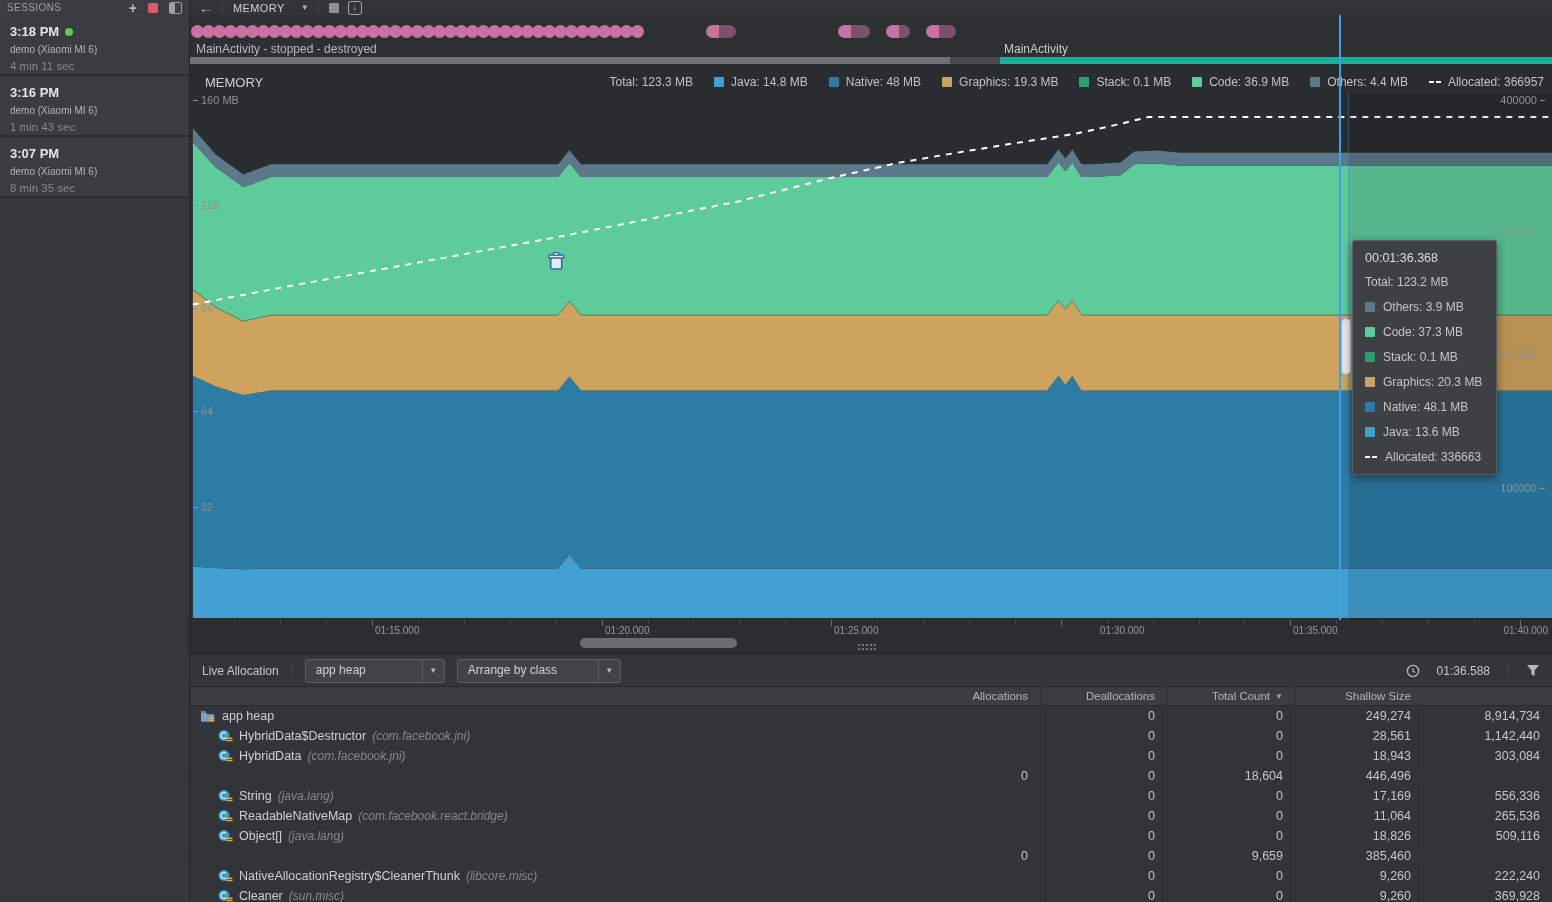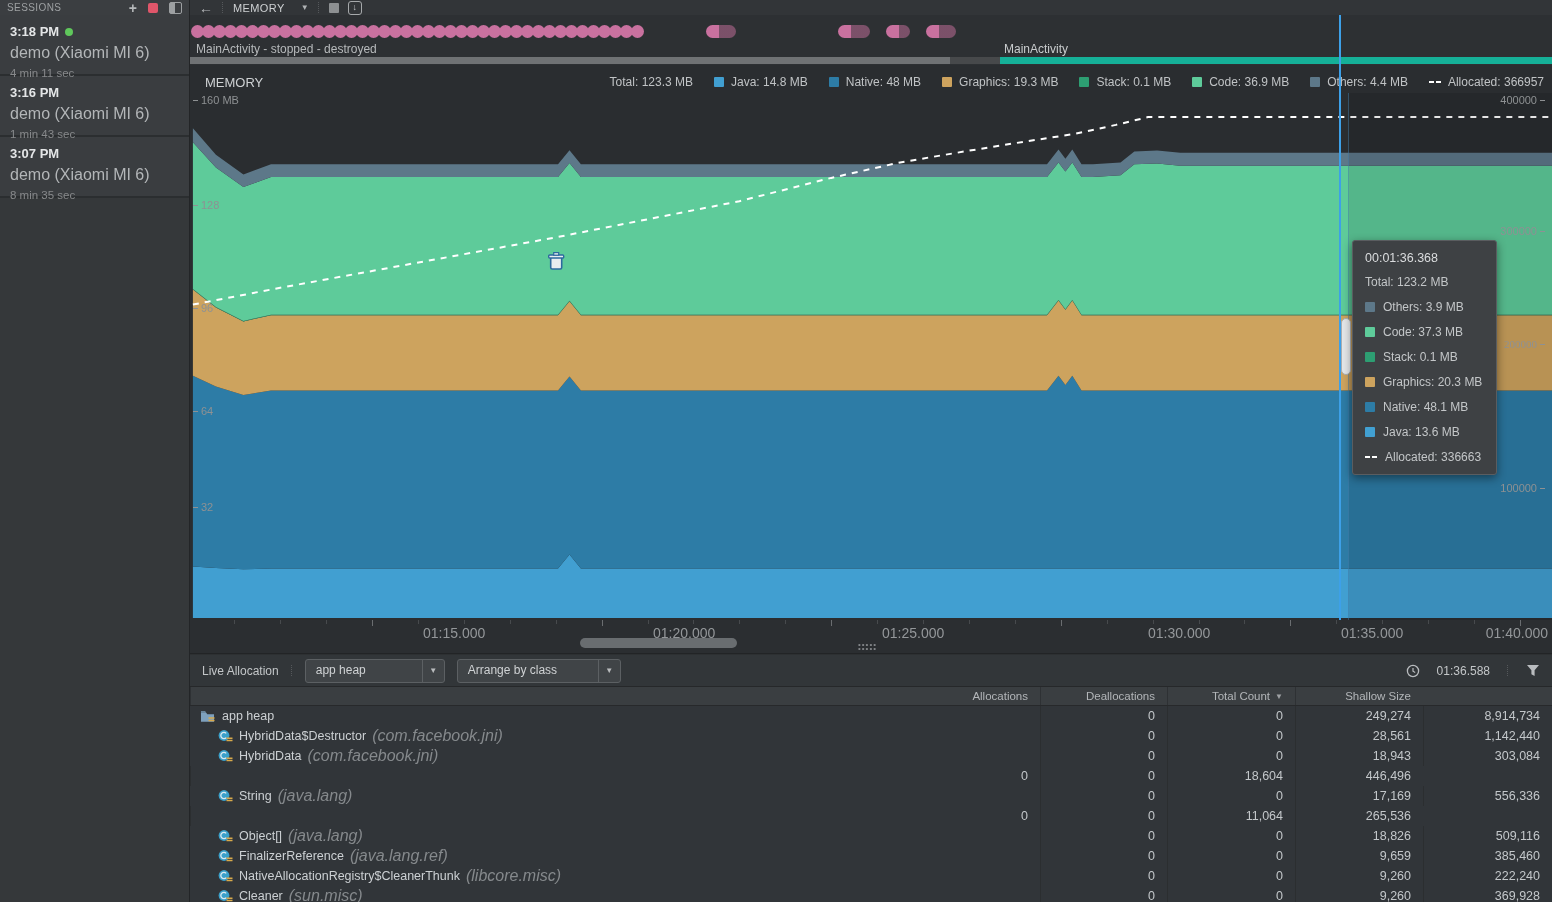--- a/index.html
+++ b/index.html
@@ -9,21 +9,21 @@
   #sessions-panel{position:absolute;left:0;top:0;width:190px;height:902px;background:#35383a;border-right:1px solid #232527;box-sizing:border-box;}
   #sessions-header{position:absolute;top:0;left:0;right:0;height:15px;background:#3b3e41;display:flex;align-items:center;padding:0 7px;box-sizing:border-box;}
   #sessions-title{font-size:10px;color:#9da0a2;letter-spacing:.4px;}
   #sessions-header .hicons{margin-left:auto;display:flex;align-items:center;gap:11px;}
   .plus-icon{font-size:14px;line-height:10px;color:#b6b9bb;font-weight:700;cursor:default;}
   .stop-swatch{width:10px;height:10px;border-radius:2px;background:#e0566a;}
   .pane-icon{width:11px;height:10px;border:1px solid #9da0a2;border-radius:2px;background:linear-gradient(90deg,#9da0a2 0 45%,transparent 45%);}
   .session-item{padding:9px 10px 0;height:50px;background:#3a3d40;border-bottom:2px solid #2b2e30;cursor:default;}
   .session-time{font-size:13px;color:#e4e6e7;font-weight:700;display:flex;align-items:center;}
   .live-dot{display:inline-block;width:8px;height:8px;border-radius:50%;background:#5fc75b;margin-left:6px;}
-  .session-device{font-size:16px;color:#b3b6b8;margin-top:5px;}
+  .session-device{font-size:10px;color:#b3b6b8;margin-top:5px;}
   .session-duration{font-size:11.5px;color:#87898b;margin-top:5px;}
 
   
   #main-toolbar{position:absolute;left:190px;top:0;width:1362px;height:15px;background:#323538;display:flex;align-items:center;gap:9px;padding:0 9px;box-sizing:border-box;}
   .back-icon{font-size:14px;line-height:12px;color:#b6b9bb;}
   .tsep{width:1px;height:11px;border-left:1px dotted #55585b;}
   #profiler-select{display:flex;align-items:center;gap:16px;}
   #profiler-label{font-size:11px;color:#ced1d3;letter-spacing:.4px;}
   .caret{font-size:8px;color:#b0b3b5;}
   .gc-square{width:10px;height:10px;background:#8d9092;border-radius:1px;}
@@ -59,21 +59,21 @@
   #chart-tooltip{position:absolute;left:1352px;top:240px;width:145px;background:#3e4144;border:1px solid #5a5d60;border-radius:3px;padding:10px 12px;box-sizing:border-box;box-shadow:0 3px 10px rgba(0,0,0,.45);z-index:7;}
   #tooltip-time{font-size:12.5px;color:#dadcde;}
   #tooltip-total{font-size:12px;color:#c3c6c8;margin-top:10px;}
   .tt-row{display:flex;align-items:center;margin-top:11px;font-size:12px;color:#c3c6c8;}
   .tt-sw{width:10px;height:10px;border-radius:1px;margin-right:8px;flex:none;}
   .tt-dash{display:flex;gap:2px;margin-right:8px;flex:none;}
 
   
   #time-axis{position:absolute;left:190px;top:620px;width:1362px;height:34px;background:#2b2e31;border-bottom:1px solid #222426;box-sizing:border-box;}
   .tick{position:absolute;top:0;width:1px;}
-  .tick-label{position:absolute;top:5px;font-size:14px;color:#94979a;white-space:nowrap;margin-left:48px;}
+  .tick-label{position:absolute;top:5px;font-size:10px;color:#94979a;white-space:nowrap;}
   #scroll-thumb{position:absolute;left:390px;top:18px;width:157px;height:10px;border-radius:5px;background:#696d70;}
   #grip{position:absolute;left:668px;top:23px;font-size:8px;line-height:4px;color:#84878a;letter-spacing:1px;}
 
   
   #alloc-toolbar{position:absolute;left:190px;top:655px;width:1362px;height:32px;background:#323639;display:flex;align-items:center;gap:12px;padding:0 12px;box-sizing:border-box;border-bottom:1px solid #26282a;}
   #live-label{font-size:12px;color:#c3c6c8;}
   .combo{display:flex;align-items:stretch;height:22px;background:#404447;border:1px solid #5c6063;border-radius:3px;font-size:12px;color:#cfd2d4;cursor:default;}
   .combo-label{padding:3px 10px 0;}
   .combo-arrow{width:21px;border-left:1px solid #5c6063;display:flex;align-items:center;justify-content:center;color:#b9bcbe;font-size:8px;}
   #toolbar-right{margin-left:auto;display:flex;align-items:center;gap:17px;}
@@ -81,21 +81,21 @@
 
   
   #alloc-table{position:absolute;left:190px;top:687px;width:1362px;height:215px;background:#313539;overflow:hidden;}
   .tr{display:grid;grid-template-columns:850px 127px 128px 128px 129px;align-items:center;}
   #thead .tr{height:18px;background:#3a3e41;border-bottom:1px solid #27292b;}
   .th{font-size:11.5px;color:#b3b6b9;padding:0 12px;white-space:nowrap;box-sizing:border-box;}
   .trow{height:20px;}
   .td{font-size:12.5px;color:#c3c7ca;padding:0 12px;white-space:nowrap;overflow:hidden;box-sizing:border-box;height:20px;display:flex;align-items:center;}
   .num{text-align:right;justify-content:flex-end;border-left:1px solid #2b2e30;}
   .th.num{display:flex;align-items:center;justify-content:flex-end;height:18px;border-left:1px solid #2e3134;}
-  .pkg{color:#85898c;font-style:italic;margin-left:6px;font-size:16px;}
+  .pkg{color:#85898c;font-style:italic;margin-left:6px;font-size:12px;}
   .cls{color:#ccd0d3;}
   .row-icon{margin-right:6px;flex:none;display:inline-flex;}
   .sort-arrow{font-size:8px;color:#9ea1a4;margin-left:5px;}
 </style>
 </head>
 <body>
 
 <div id="app">
 
   <div id="sessions-panel">
@@ -272,21 +272,21 @@
       </div>
     <div id="yaxis-right">
         <div class="ylab ylab-r" style="top: 29px;">
           <span>400000</span>
           <span class="dash"></span>
         </div>
         <div class="ylab ylab-r" style="top: 160px;">
           <span>300000</span>
           <span class="dash"></span>
         </div>
-        <div class="ylab ylab-r" style="top: 273px; font-family: Liberation Serif, serif;">
+        <div class="ylab ylab-r" style="top: 282px;">
           <span>200000</span>
           <span class="dash"></span>
         </div>
         <div class="ylab ylab-r" style="top: 417px;">
           <span>100000</span>
           <span class="dash"></span>
         </div>
       </div>
   </div>
 
@@ -476,20 +476,31 @@
             </span>
             <span class="cls">String</span>
             <span class="pkg">(java.lang)</span>
           </div>
           <div class="td num">0</div>
           <div class="td num">0</div>
           <div class="td num">17,169</div>
           <div class="td num">556,336</div>
         </div>
         <div class="tr trow">
+          <div class="td" style="padding-left: 28px;">
+            <span class="row-icon">
+              <svg width="15" height="14" viewBox="0 0 15 14">
+                <circle cx="6" cy="6.5" r="5.4" fill="#3ba0c9"></circle>
+                <path d="M8.2 4.4A3.1 3.1 0 1 0 8.2 8.6" fill="none" stroke="#dce9f0" stroke-width="1.3"></path>
+                <path d="M8.5 9.3h6M8.5 11.6h6" stroke="#d7a94c" stroke-width="1.5"></path>
+              </svg>
+            </span>
+            <span class="cls">ReadableNativeMap</span>
+            <span class="pkg">(com.facebook.react.bridge)</span>
+          </div>
           <div class="td num">0</div>
           <div class="td num">0</div>
           <div class="td num">11,064</div>
           <div class="td num">265,536</div>
         </div>
         <div class="tr trow">
           <div class="td" style="padding-left: 28px;">
             <span class="row-icon">
               <svg width="15" height="14" viewBox="0 0 15 14">
                 <circle cx="6" cy="6.5" r="5.4" fill="#3ba0c9"></circle>
@@ -499,31 +510,20 @@
             </span>
             <span class="cls">Object[]</span>
             <span class="pkg">(java.lang)</span>
           </div>
           <div class="td num">0</div>
           <div class="td num">0</div>
           <div class="td num">18,826</div>
           <div class="td num">509,116</div>
         </div>
         <div class="tr trow">
-          <div class="td" style="padding-left: 28px;">
-            <span class="row-icon">
-              <svg width="15" height="14" viewBox="0 0 15 14">
-                <circle cx="6" cy="6.5" r="5.4" fill="#3ba0c9"></circle>
-                <path d="M8.2 4.4A3.1 3.1 0 1 0 8.2 8.6" fill="none" stroke="#dce9f0" stroke-width="1.3"></path>
-                <path d="M8.5 9.3h6M8.5 11.6h6" stroke="#d7a94c" stroke-width="1.5"></path>
-              </svg>
-            </span>
-            <span class="cls">FinalizerReference</span>
-            <span class="pkg">(java.lang.ref)</span>
-          </div>
           <div class="td num">0</div>
           <div class="td num">0</div>
           <div class="td num">9,659</div>
           <div class="td num">385,460</div>
         </div>
         <div class="tr trow">
           <div class="td" style="padding-left: 28px;">
             <span class="row-icon">
               <svg width="15" height="14" viewBox="0 0 15 14">
                 <circle cx="6" cy="6.5" r="5.4" fill="#3ba0c9"></circle>

